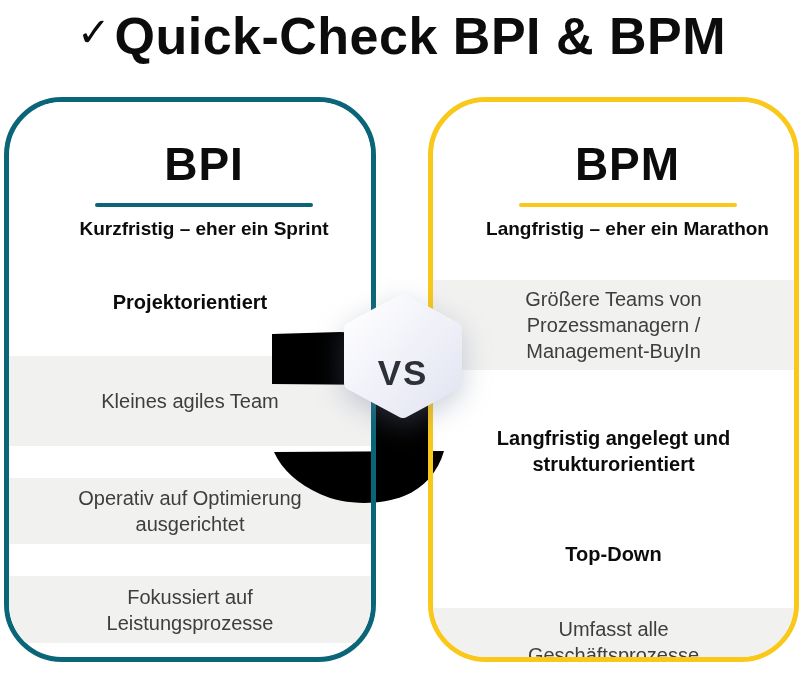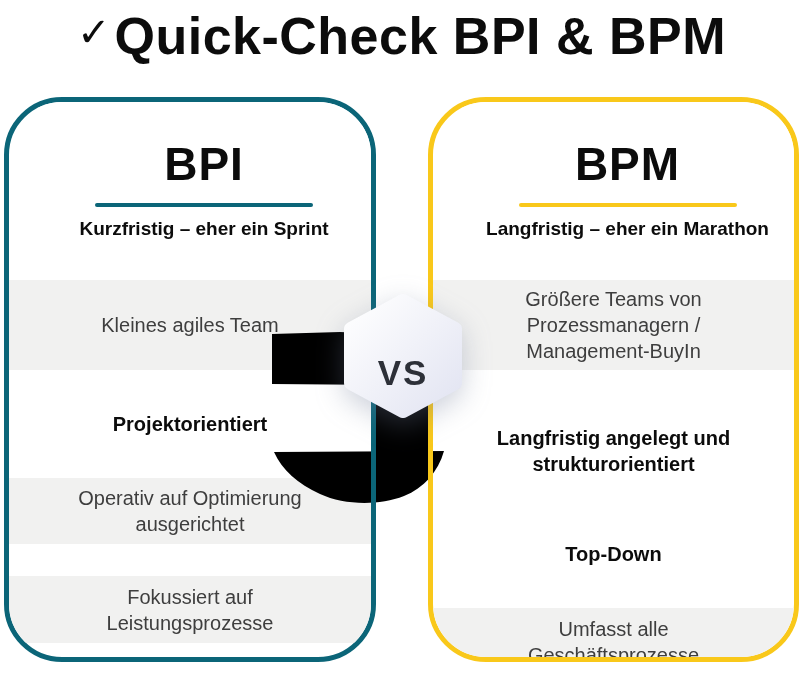--- a/index.html
+++ b/index.html
@@ -70,25 +70,25 @@
   <span class="check">✓</span>
   <span class="txt">Quick-Check BPI &amp; BPM</span>
 </div>
 
 <div class="card left">
   <div class="card-header">
     <div class="card-title">BPI</div>
     <div class="underline"></div>
     <div class="card-subtitle">Kurzfristig – eher ein Sprint</div>
   </div>
+  <div class="row bold h44">
+      <span class="cell">Projektorientiert</span>
+    </div>
   <div class="row gray h90">
       <span class="cell">Kleines agiles Team</span>
-    </div>
-  <div class="row bold h44">
-      <span class="cell">Projektorientiert</span>
     </div>
   <div class="row gray h66 w250">
       <span class="cell">Operativ auf Optimierung ausgerichtet</span>
     </div>
   <div class="row gray h67 w200">
       <span class="cell">Fokussiert auf Leistungsprozesse</span>
     </div>
   <div class="row bold h45">
       <span class="cell">Bottom-up</span>
     </div>

